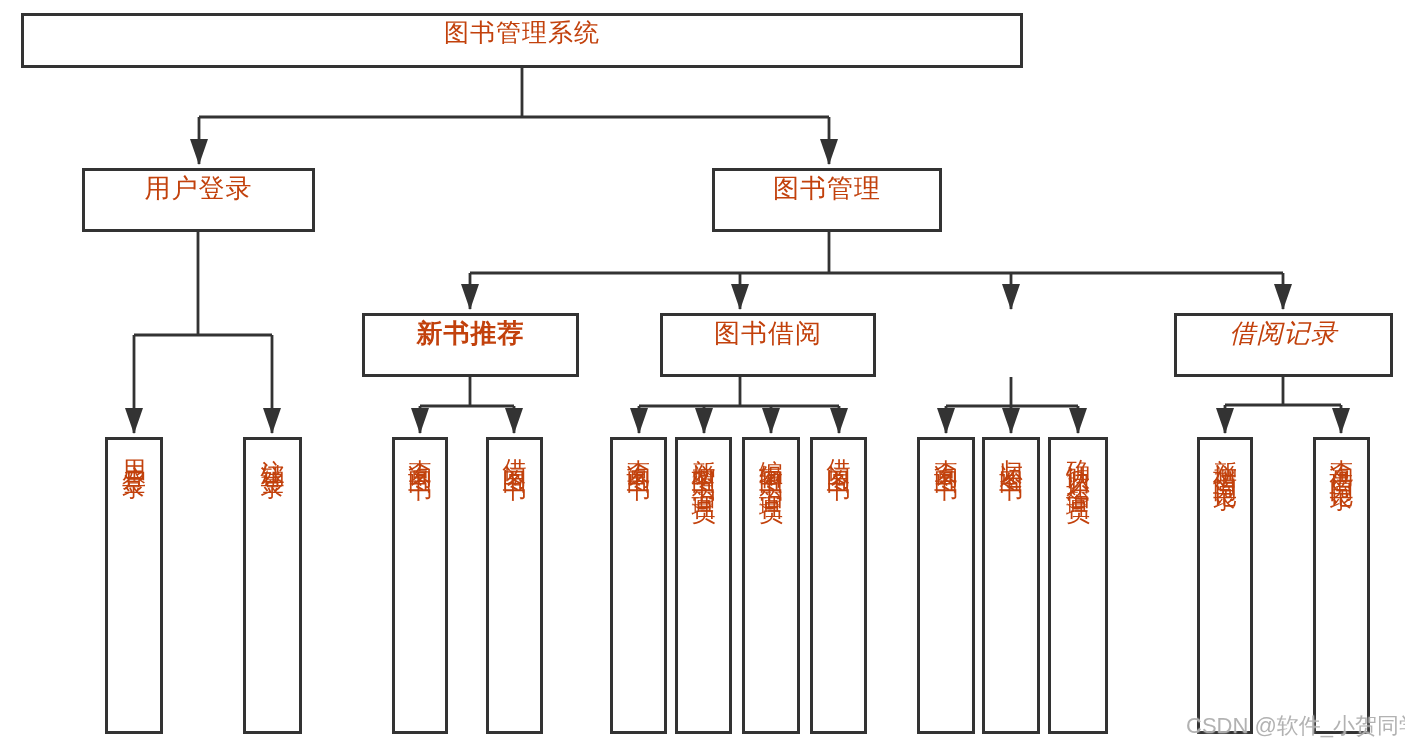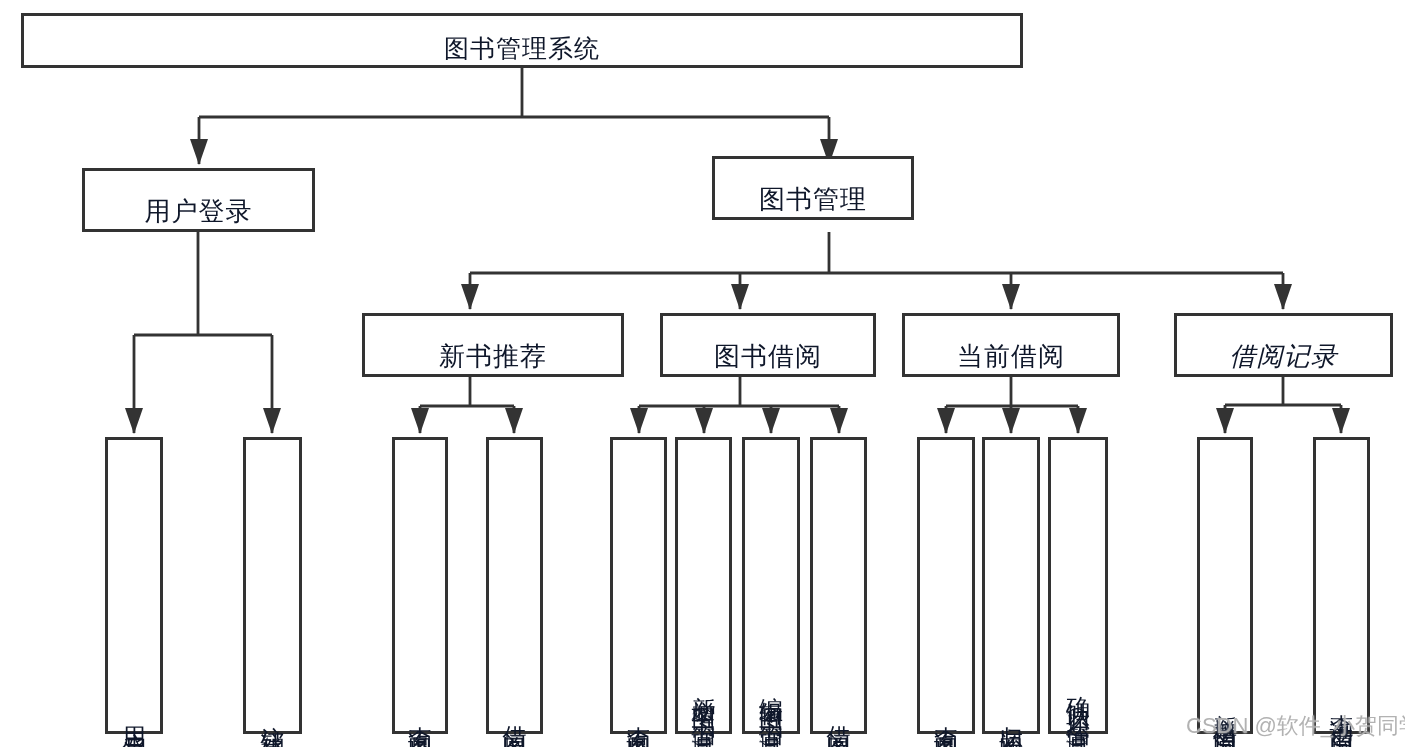--- a/index.html
+++ b/index.html
@@ -16,23 +16,23 @@
     left: 0; top: 0;
     width: 1405px; height: 747px;
     z-index: 1;
   }
   .box {
     position: absolute;
     box-sizing: border-box;
     border: 3px solid #333333;
     background: #ffffff;
     display: flex;
-    align-items: flex-end;
+    align-items: flex-start;
     justify-content: center;
-    color: #0f172a;
+    color: #c2410c;
     z-index: 2;
   }
   .hlabel {
     font-size: 26px;
     letter-spacing: 1px;
     white-space: nowrap;
   }
   .root-box .hlabel { font-size: 25px; }
   .leaf {
     top: 437px;
@@ -104,32 +104,29 @@
     </g>
   </svg>
 
   <div class="box root-box" style="left:21px; top:13px; width:1002px; height:55px;">
     <span class="hlabel">图书管理系统</span>
   </div>
 
   <div class="box" style="left:82px; top:168px; width:233px; height:64px;">
     <span class="hlabel">用户登录</span>
   </div>
-  <div class="box" style="left:712px; top:156px; width:202px; height:64px;">
+  <div class="box" style="left:712px; top:168px; width:230px; height:64px;">
     <span class="hlabel">图书管理</span>
   </div>
 
-  <div class="box" style="left:362px; top:313px; width:262px; height:64px;">
+  <div class="box" style="left:362px; top:313px; width:217px; height:64px;font-weight:bold;">
     <span class="hlabel">新书推荐</span>
   </div>
   <div class="box" style="left:660px; top:313px; width:216px; height:64px;">
     <span class="hlabel">图书借阅</span>
-  </div>
-  <div class="box" style="left:902px; top:313px; width:218px; height:64px;">
-    <span class="hlabel">当前借阅</span>
   </div>
   <div class="box" style="left:1174px; top:313px; width:219px; height:64px;font-style:italic;">
     <span class="hlabel">借阅记录</span>
   </div>
 
   <div class="box leaf" style="left:105px; width:58px;">
     <span class="vlabel">用户登录</span>
   </div>
   <div class="box leaf" style="left:243px; width:59px;">
     <span class="vlabel">注销登录</span>

